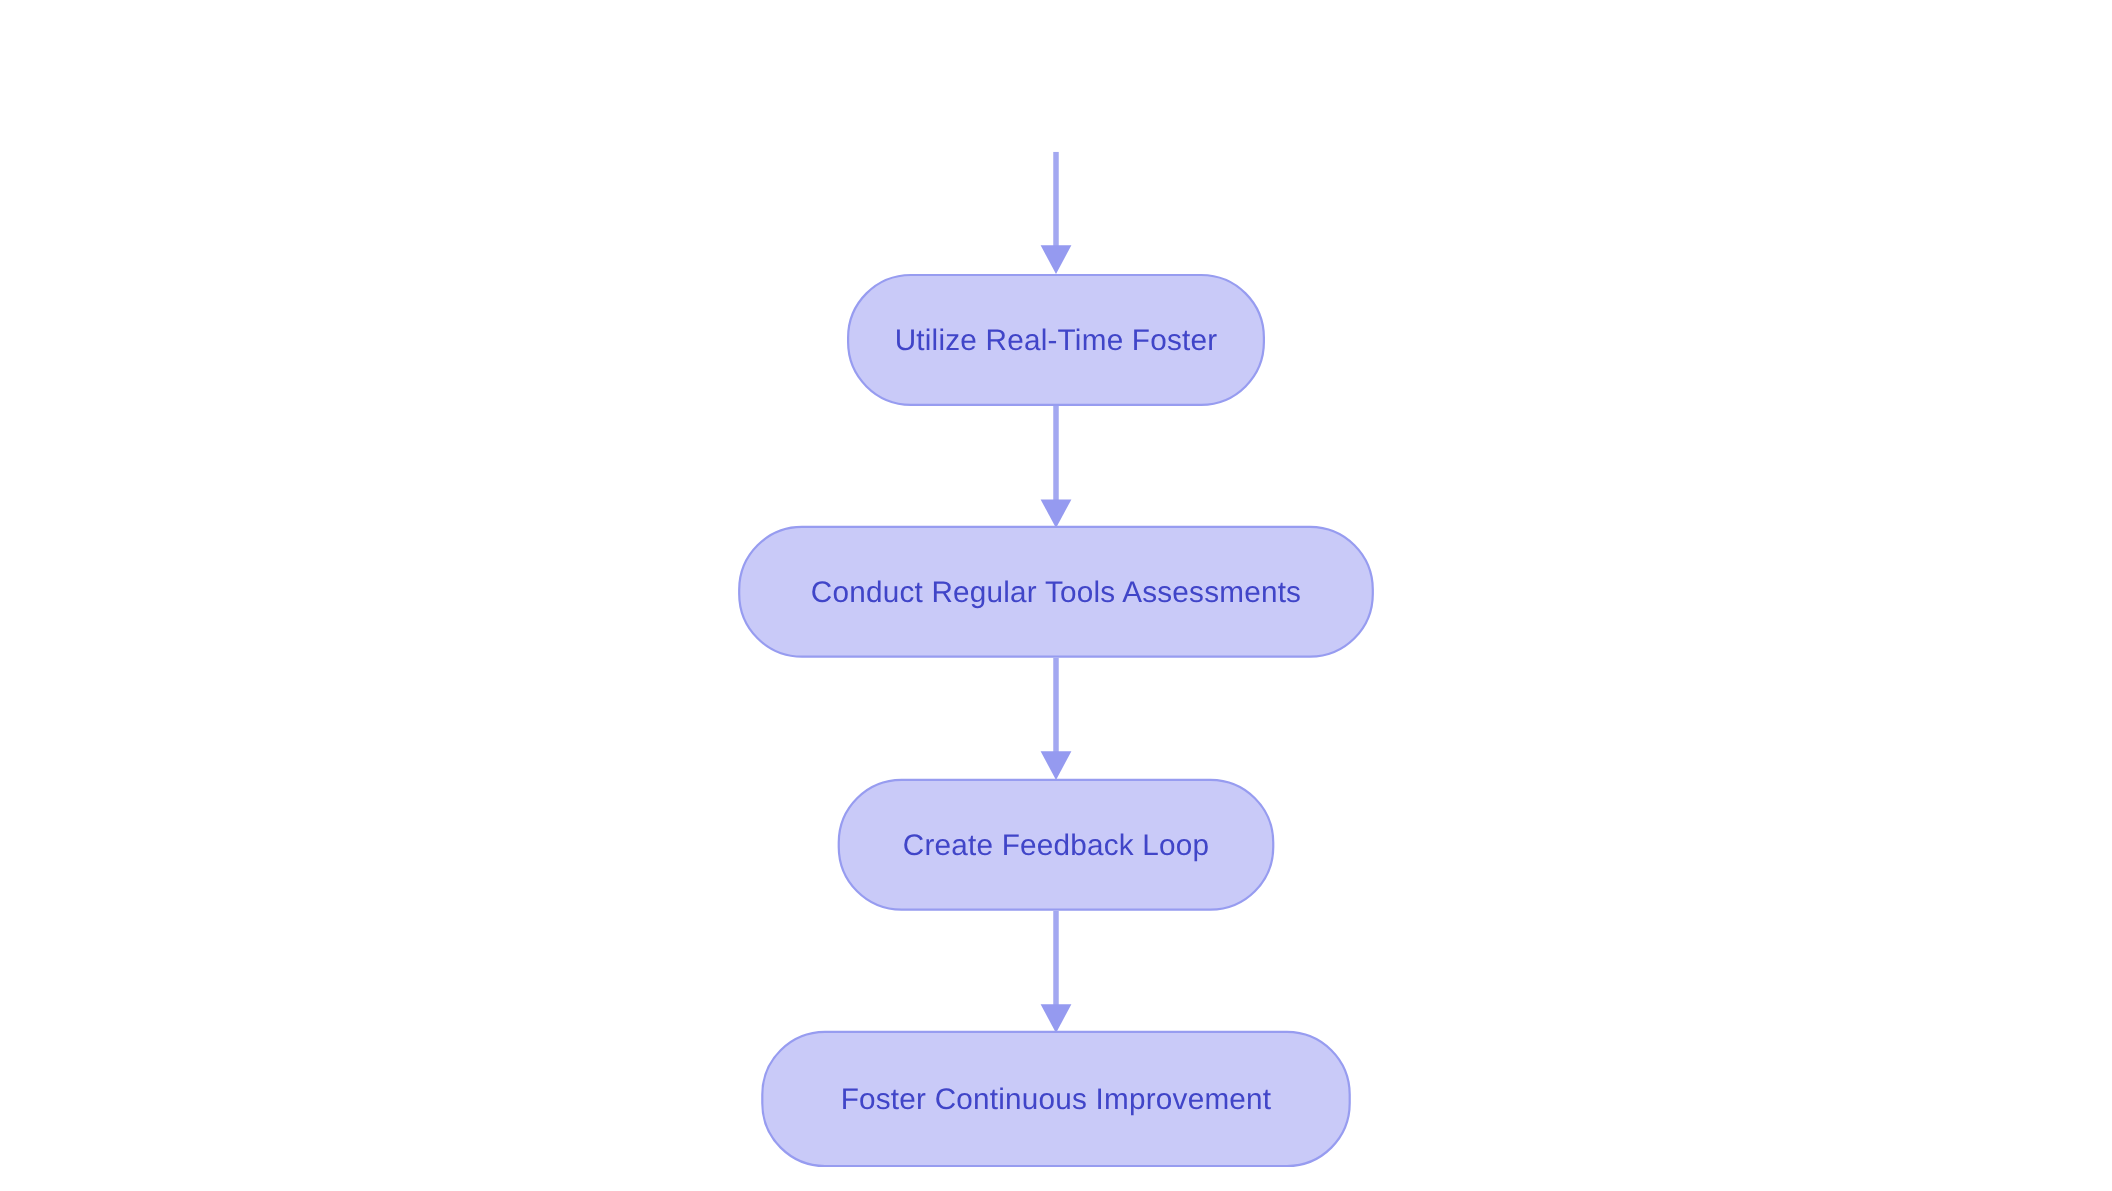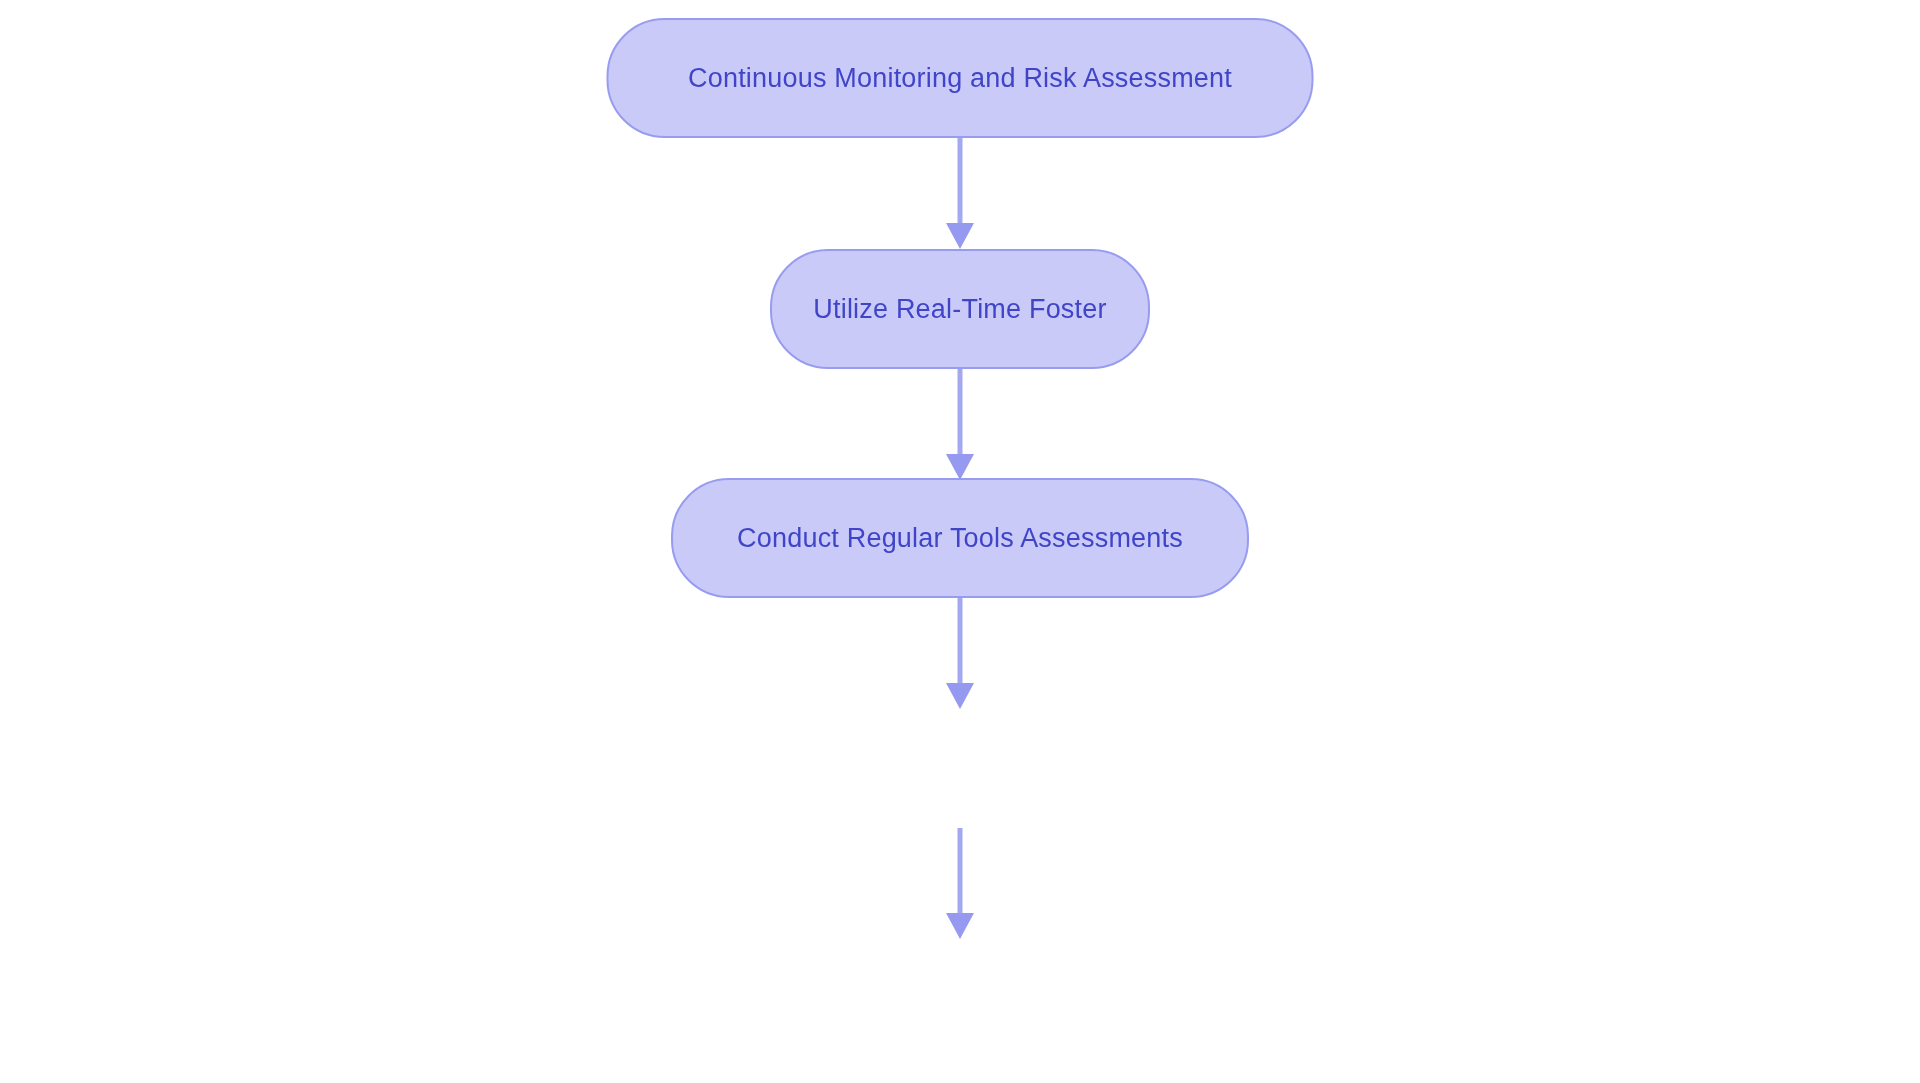--- a/index.html
+++ b/index.html
@@ -59,23 +59,20 @@
 
   .flow-arrow svg { display: block; width: 100%; height: 100%; }
   .flow-arrow line { stroke: var(--arrow-line); stroke-width: 5; }
   .flow-arrow polygon { fill: var(--arrow-head); }
 </style>
 </head>
 <body>
 
 <div class="canvas">
 
-  <div class="flow-node node-1">
-    <span>Continuous Monitoring and Risk Assessment</span>
-  </div>
 
   <div class="flow-arrow arrow-1">
     <svg viewBox="0 0 30 111" preserveAspectRatio="none" aria-hidden="true">
       <line x1="15" y1="0" x2="15" y2="87"></line>
       <polygon points="1,85 29,85 15,111"></polygon>
     </svg>
   </div>
 
   <div class="flow-node node-2">
     <span>Utilize Real-Time Foster</span>
@@ -92,22 +89,28 @@
     <span>Conduct Regular Tools Assessments</span>
   </div>
 
   <div class="flow-arrow arrow-3">
     <svg viewBox="0 0 30 111" preserveAspectRatio="none" aria-hidden="true">
       <line x1="15" y1="0" x2="15" y2="87"></line>
       <polygon points="1,85 29,85 15,111"></polygon>
     </svg>
   </div>
 
+  <div class="flow-node node-4">
+    <span>Create Feedback Loop</span>
+  </div>
 
   <div class="flow-arrow arrow-4">
     <svg viewBox="0 0 30 111" preserveAspectRatio="none" aria-hidden="true">
       <line x1="15" y1="0" x2="15" y2="87"></line>
       <polygon points="1,85 29,85 15,111"></polygon>
     </svg>
   </div>
 
+  <div class="flow-node node-5">
+    <span>Foster Continuous Improvement</span>
+  </div>
 
 </div>
 
 </body></html>

